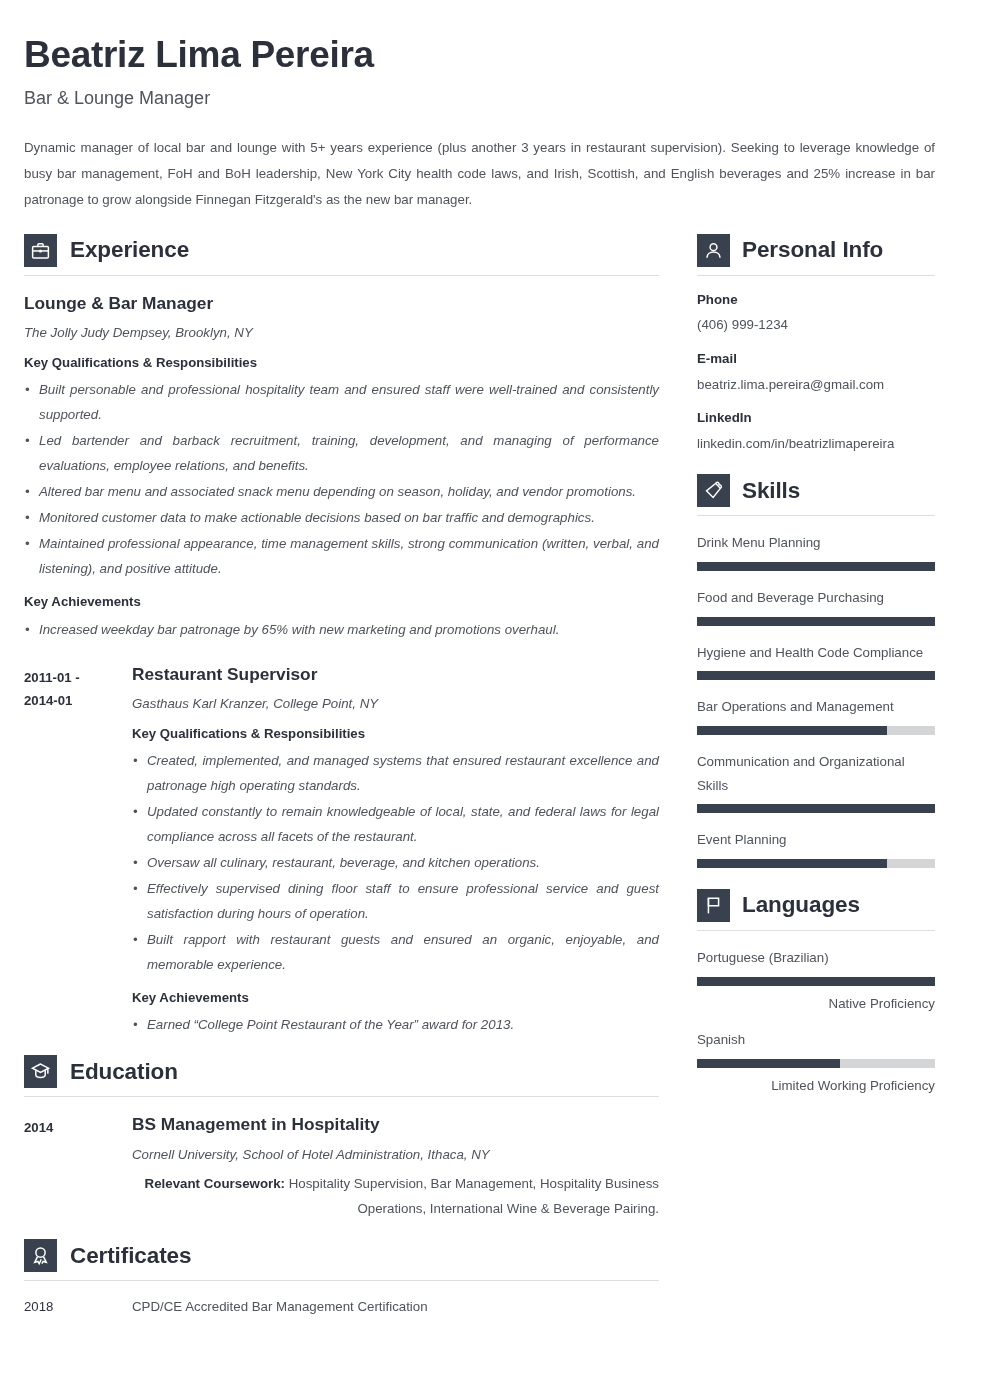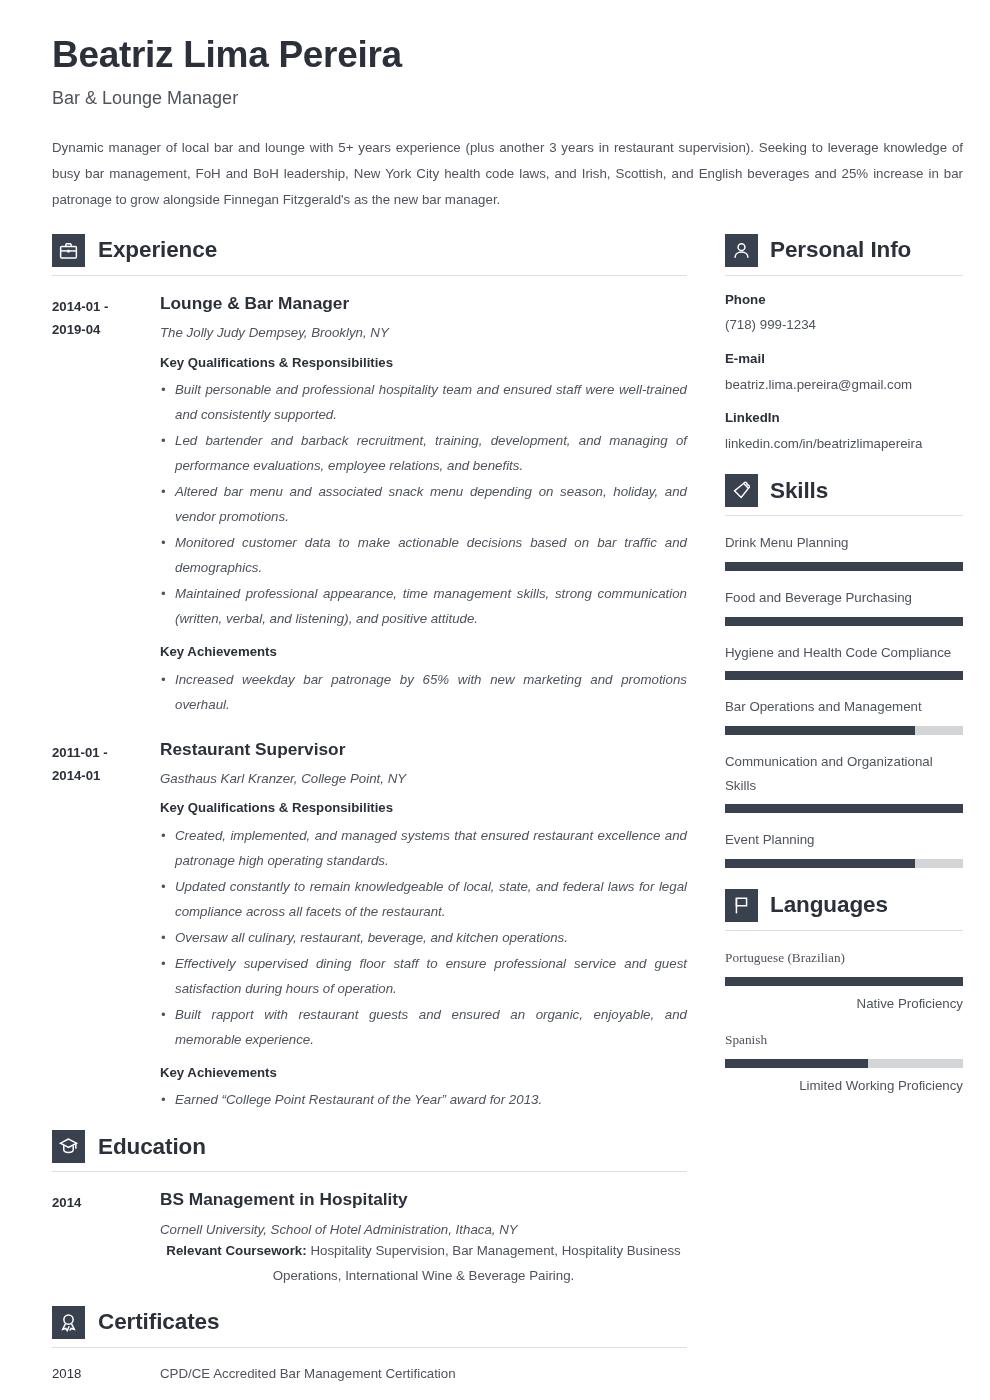--- a/index.html
+++ b/index.html
@@ -14,21 +14,21 @@
   body {
     font-family: "Liberation Sans", sans-serif;
     color: #4a4f57;
     position: relative;
     overflow: hidden;
   }
 
   .page {
     width: 990px;
     height: 1014px;
-    padding: 34px 40px 0 52px;
+    padding: 34px 40px 0 24px;
     position: relative;
   }
 
   
   .hdr-name {
     font-size: 37px;
     font-weight: bold;
     color: #2b303b;
     letter-spacing: -0.3px;
     line-height: 1.12;
@@ -141,21 +141,22 @@
     top: 0;
     color: #4e535c;
     font-size: 13px;
   }
   ul.blist li.nojust { text-align: left; }
 
   .course-line {
     font-size: 13.3px;
     line-height: 1.88;
     color: #4e535c;
-    text-align: center;
+    margin-top: 8px;
+    text-align: right;
   }
   .course-line b { color: #2b303b; font-weight: bold; }
 
   .cert-row { display: flex; padding-top: 18px; }
   .cert-date {
     width: 108px; flex: 0 0 108px;
     font-size: 13.2px; font-weight: normal; color: #2b303b;
   }
   .cert-text { font-size: 13.3px; color: #4e535c; }
 
@@ -197,21 +198,20 @@
     height: 9px;
     background: #39414f;
   }
 
   .lang { margin-top: 15px; }
   .lang-name {
     font-size: 13.3px;
     color: #4e535c;
     line-height: 1.78;
     margin-bottom: 7px;
-    font-family: Liberation Serif, serif;
   }
   .lang-level {
     font-size: 13.3px;
     color: #4e535c;
     text-align: right;
     margin-top: 9px;
     line-height: 1.4;
   }
   .sp-edu   { height: 17px; }
   .sp-rsec  { height: 21px; }
@@ -239,24 +239,20 @@
               <path d="M9 7.5V5.3c0-.6.5-1.1 1.1-1.1h3.8c.6 0 1.1.5 1.1 1.1v2.2"></path>
               <path d="M3 12.5h18"></path>
               <rect x="10.6" y="11" width="2.8" height="3.2" rx="0.6" fill="#ffffff" stroke="none"></rect>
             </svg>
           </span>
           <span class="sec-title">Experience</span>
         </div>
         <div class="sec-rule"></div>
 
         <div class="entry">
-          <div class="entry-date">
-            <div>2014-01 -</div>
-            <div>2019-04</div>
-          </div>
           <div class="entry-body">
             <div class="entry-title">Lounge &amp; Bar Manager</div>
             <div class="entry-org">The Jolly Judy Dempsey, Brooklyn, NY</div>
             <div class="entry-sub">Key Qualifications &amp; Responsibilities</div>
             <ul class="blist">
               <li>Built personable and professional hospitality team and ensured staff were well-trained and consistently supported.</li>
               <li>Led bartender and barback recruitment, training, development, and managing of performance evaluations, employee relations, and benefits.</li>
               <li>Altered bar menu and associated snack menu depending on season, holiday, and vendor promotions.</li>
               <li>Monitored customer data to make actionable decisions based on bar traffic and demographics.</li>
               <li>Maintained professional appearance, time management skills, strong communication (written, verbal, and listening), and positive attitude.</li>
@@ -354,21 +350,21 @@
               <circle cx="12" cy="8.2" r="3.9"></circle>
               <path d="M4.6 20.4c0-4.1 3.3-6.6 7.4-6.6s7.4 2.5 7.4 6.6"></path>
             </svg>
           </span>
           <span class="sec-title">Personal Info</span>
         </div>
         <div class="sec-rule"></div>
 
         <div>
           <div class="pi-label">Phone</div>
-          <div class="pi-value">(718) 999-1234</div>
+          <div class="pi-value">(406) 999-1234</div>
         </div>
         <div>
           <div class="pi-label">E-mail</div>
           <div class="pi-value">beatriz.lima.pereira@gmail.com</div>
         </div>
         <div>
           <div class="pi-label">LinkedIn</div>
           <div class="pi-value">linkedin.com/in/beatrizlimapereira</div>
         </div>
       </div>

